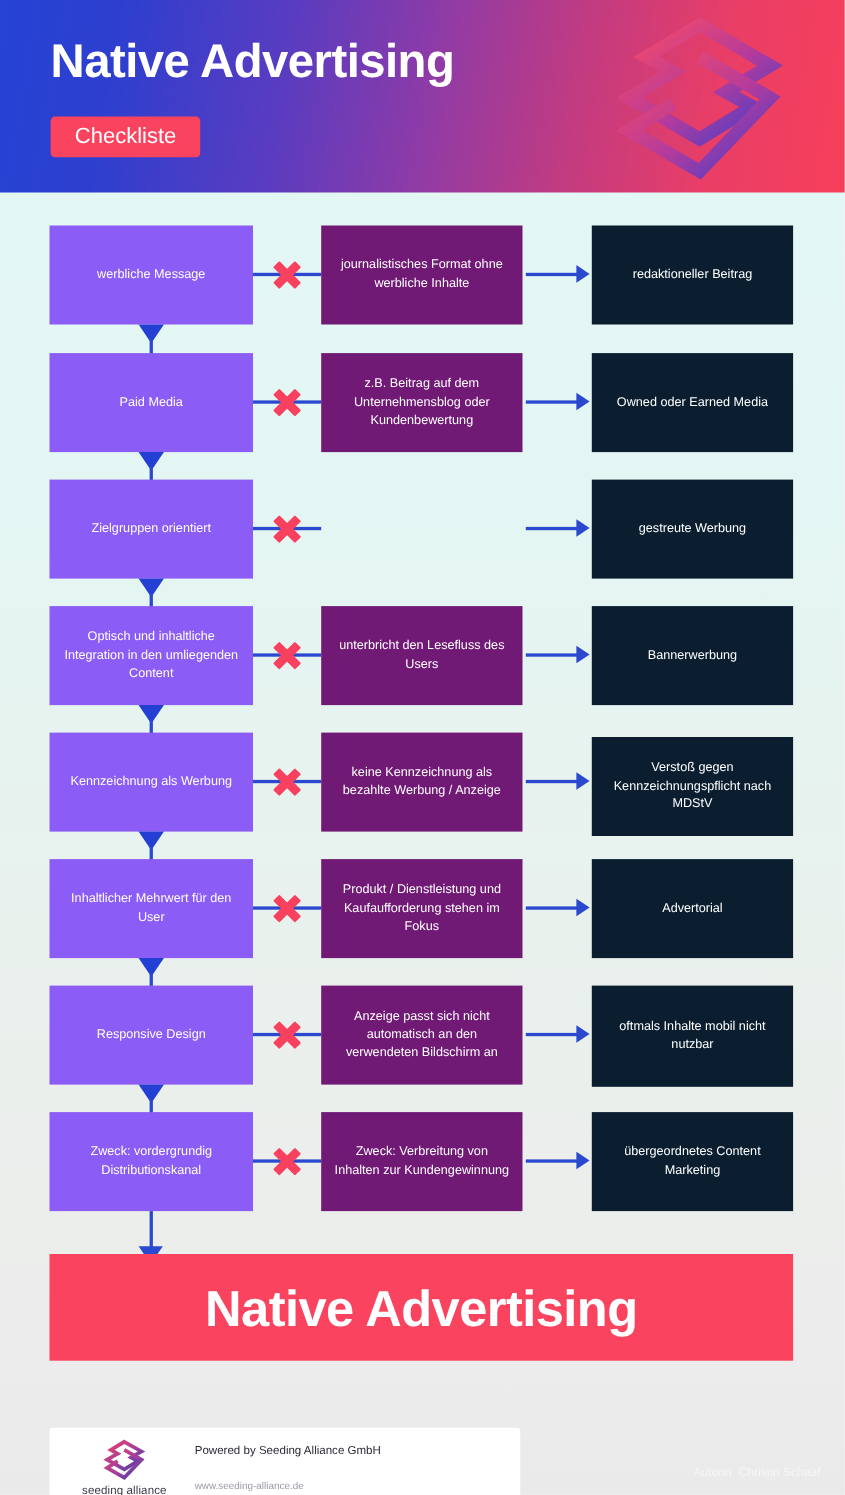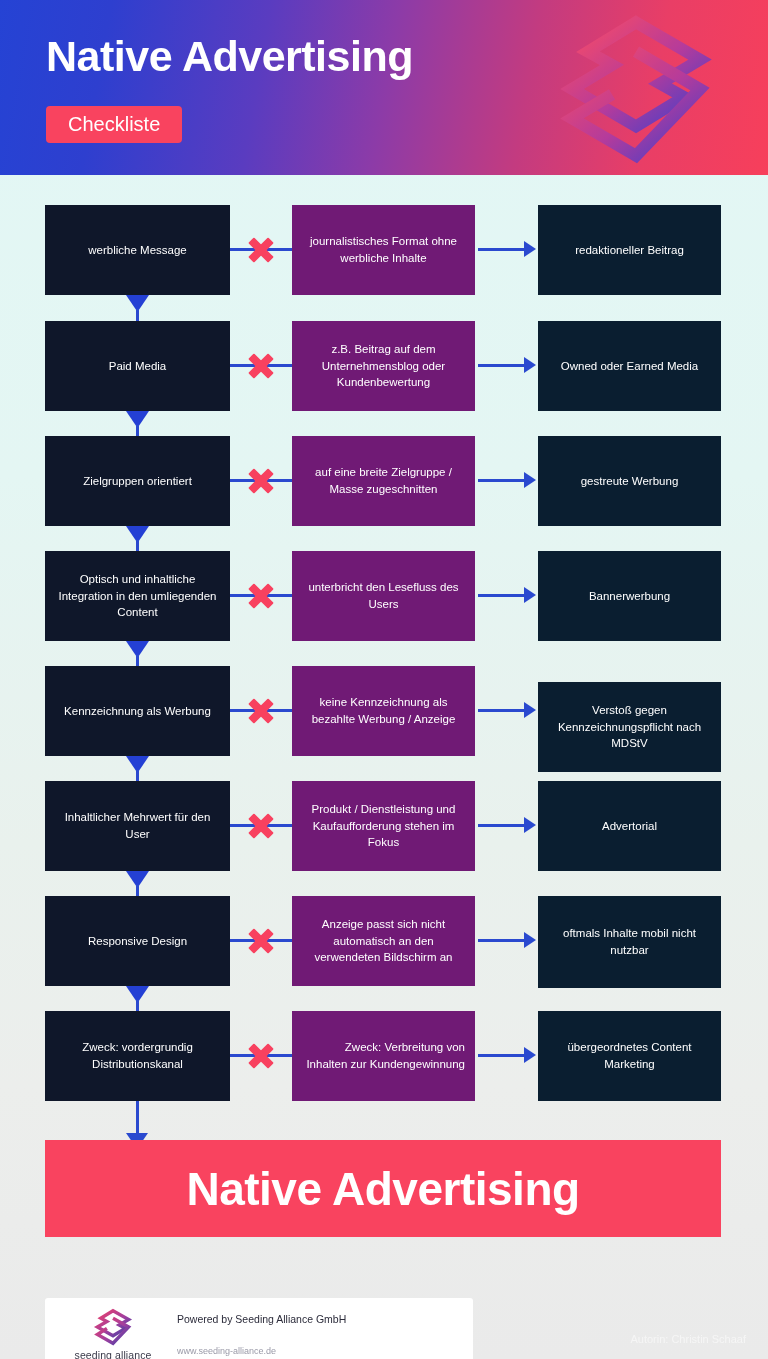--- a/index.html
+++ b/index.html
@@ -30,21 +30,21 @@
   .header-logo { position:absolute; right:52px; top:14px; width:160px; height:150px; opacity:.92; }
 
   
   .flow { position:absolute; left:0; top:175px; width:768px; height:1000px; }
   .row { position:absolute; left:0; width:768px; height:90px; }
 
   .box { position:absolute; display:flex; align-items:center; justify-content:center;
          text-align:center; color:#ffffff; padding:6px 10px; }
   .box .txt { font-size:11.5px; line-height:1.45; display:block; }
 
-  .box-blue  { left:45px;  width:185px; background:#0f172a; }
+  .box-blue  { left:45px;  width:185px; background:#8b5cf6; }
   .box-mid   { left:292px; width:183px; background:#701a75; }
   .box-right { left:538px; width:183px; background:#0a1e30; }
 
   
   .notch {
     position:absolute; left:45px; width:185px; height:17px; top:90px;
     overflow:hidden; pointer-events:none;
   }
   .notch:before {
     content:""; position:absolute; left:50%; top:-17px; transform:translateX(-50%);
@@ -175,23 +175,20 @@
     <div class="notch"></div>
     <div class="vline" style="top:104px;height:26px;"></div>
   </div>
 
   <div class="row" style="top:261px;">
     <div class="box box-blue" style="top:0;height:90px;">
       <span class="txt">Zielgruppen orientiert</span>
       </div>
     <div class="hconn" style="left:230px;width:62px;"></div>
     <div class="xmark" style="left:248px;"></div>
-    <div class="box box-mid" style="top:0;height:90px;">
-      <span class="txt">auf eine breite Zielgruppe / Masse zugeschnitten</span>
-      </div>
     <div class="arrow-line" style="left:478px;width:48px;"></div>
     <div class="arrow-head" style="left:524px;"></div>
     <div class="box box-right" style="top:0;height:90px;">
       <span class="txt">gestreute Werbung</span>
       </div>
     <div class="notch"></div>
     <div class="vline" style="top:104px;height:26px;"></div>
   </div>
 
   <div class="row" style="top:376px;">
@@ -216,21 +213,21 @@
     <div class="box box-blue" style="top:0;height:90px;">
       <span class="txt">Kennzeichnung als Werbung</span>
       </div>
     <div class="hconn" style="left:230px;width:62px;"></div>
     <div class="xmark" style="left:248px;"></div>
     <div class="box box-mid" style="top:0;height:90px;">
       <span class="txt">keine Kennzeichnung als bezahlte Werbung / Anzeige</span>
       </div>
     <div class="arrow-line" style="left:478px;width:48px;"></div>
     <div class="arrow-head" style="left:524px;"></div>
-    <div class="box box-right" style="top:16px;height:90px;">
+    <div class="box box-right" style="top:4px;height:90px;">
       <span class="txt">Verstoß gegen Kennzeichnungspflicht nach MDStV</span>
       </div>
     <div class="notch"></div>
     <div class="vline" style="top:104px;height:26px;"></div>
   </div>
 
   <div class="row" style="top:606px;">
     <div class="box box-blue" style="top:0;height:90px;">
       <span class="txt">Inhaltlicher Mehrwert für den User</span>
       </div>
@@ -265,21 +262,21 @@
     <div class="notch"></div>
     <div class="vline" style="top:104px;height:26px;"></div>
   </div>
 
   <div class="row" style="top:836px;">
     <div class="box box-blue" style="top:0;height:90px;">
       <span class="txt">Zweck: vordergrundig Distributionskanal</span>
       </div>
     <div class="hconn" style="left:230px;width:62px;"></div>
     <div class="xmark" style="left:248px;"></div>
-    <div class="box box-mid" style="top:0;height:90px;text-align:right;">
+    <div class="box box-mid" style="top:0;height:90px;">
       <span class="txt">Zweck: Verbreitung von Inhalten zur Kundengewinnung</span>
       </div>
     <div class="arrow-line" style="left:478px;width:48px;"></div>
     <div class="arrow-head" style="left:524px;"></div>
     <div class="box box-right" style="top:0;height:90px;">
       <span class="txt">übergeordnetes Content Marketing</span>
       </div>
   </div>
 
   <div class="final-line" style="top:926px;height:46px;"></div>

